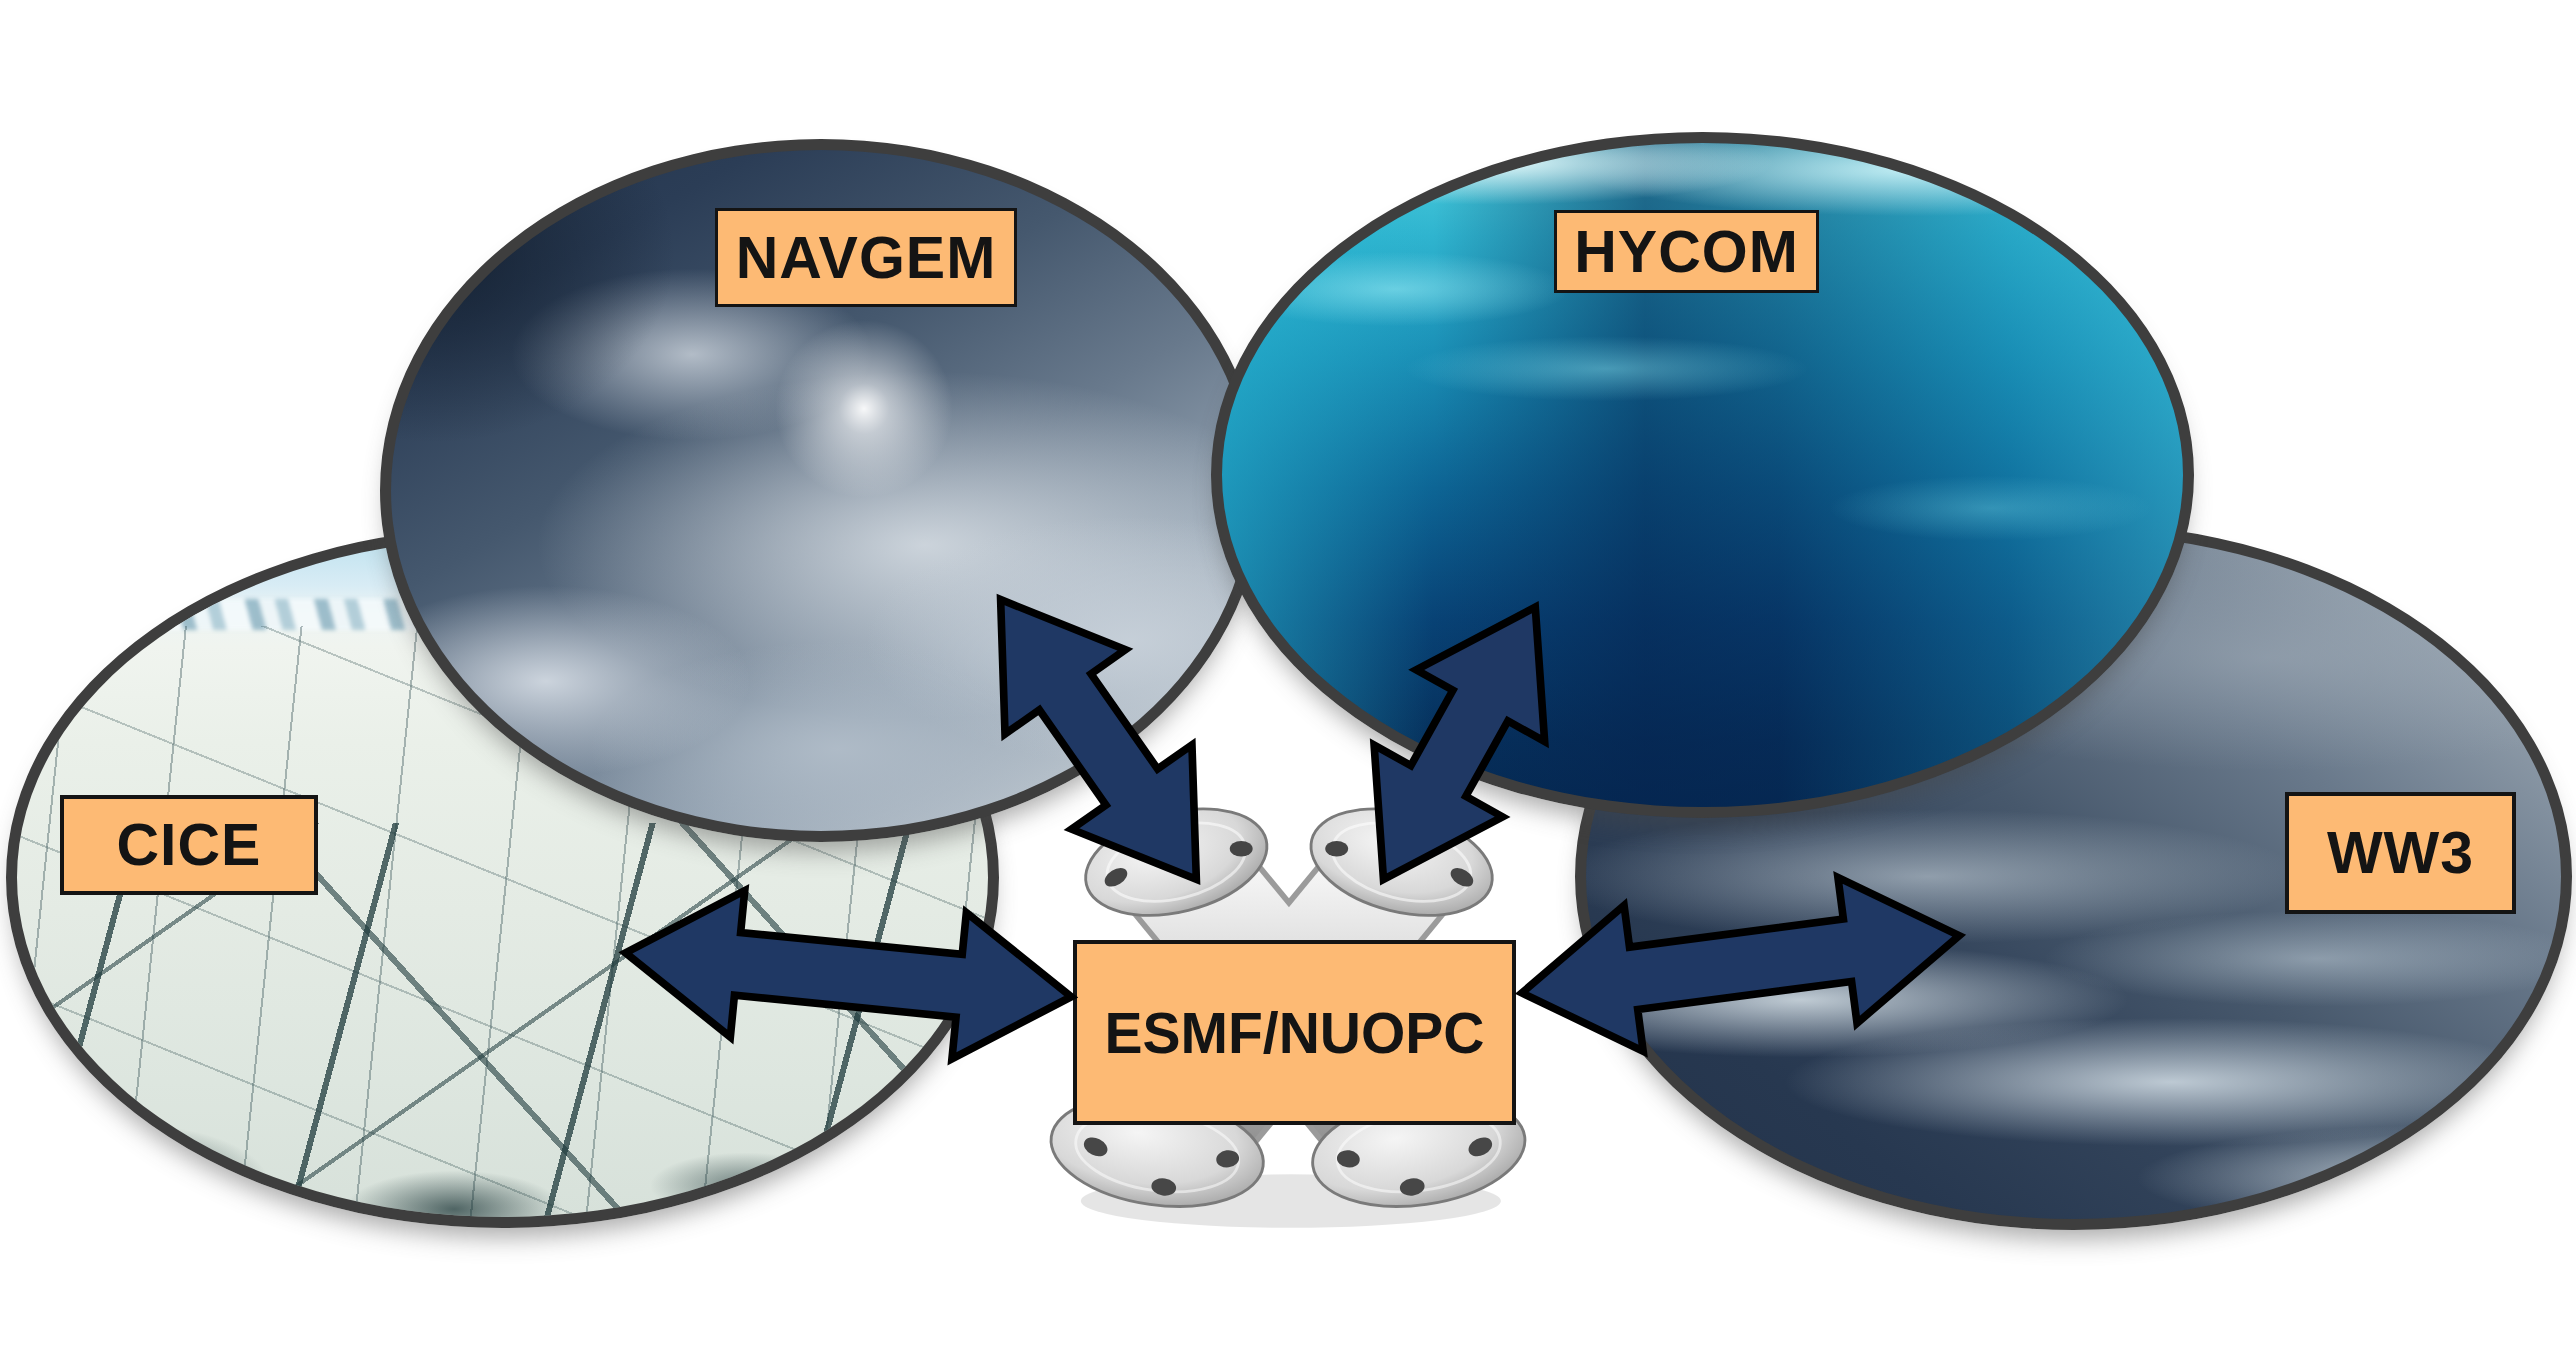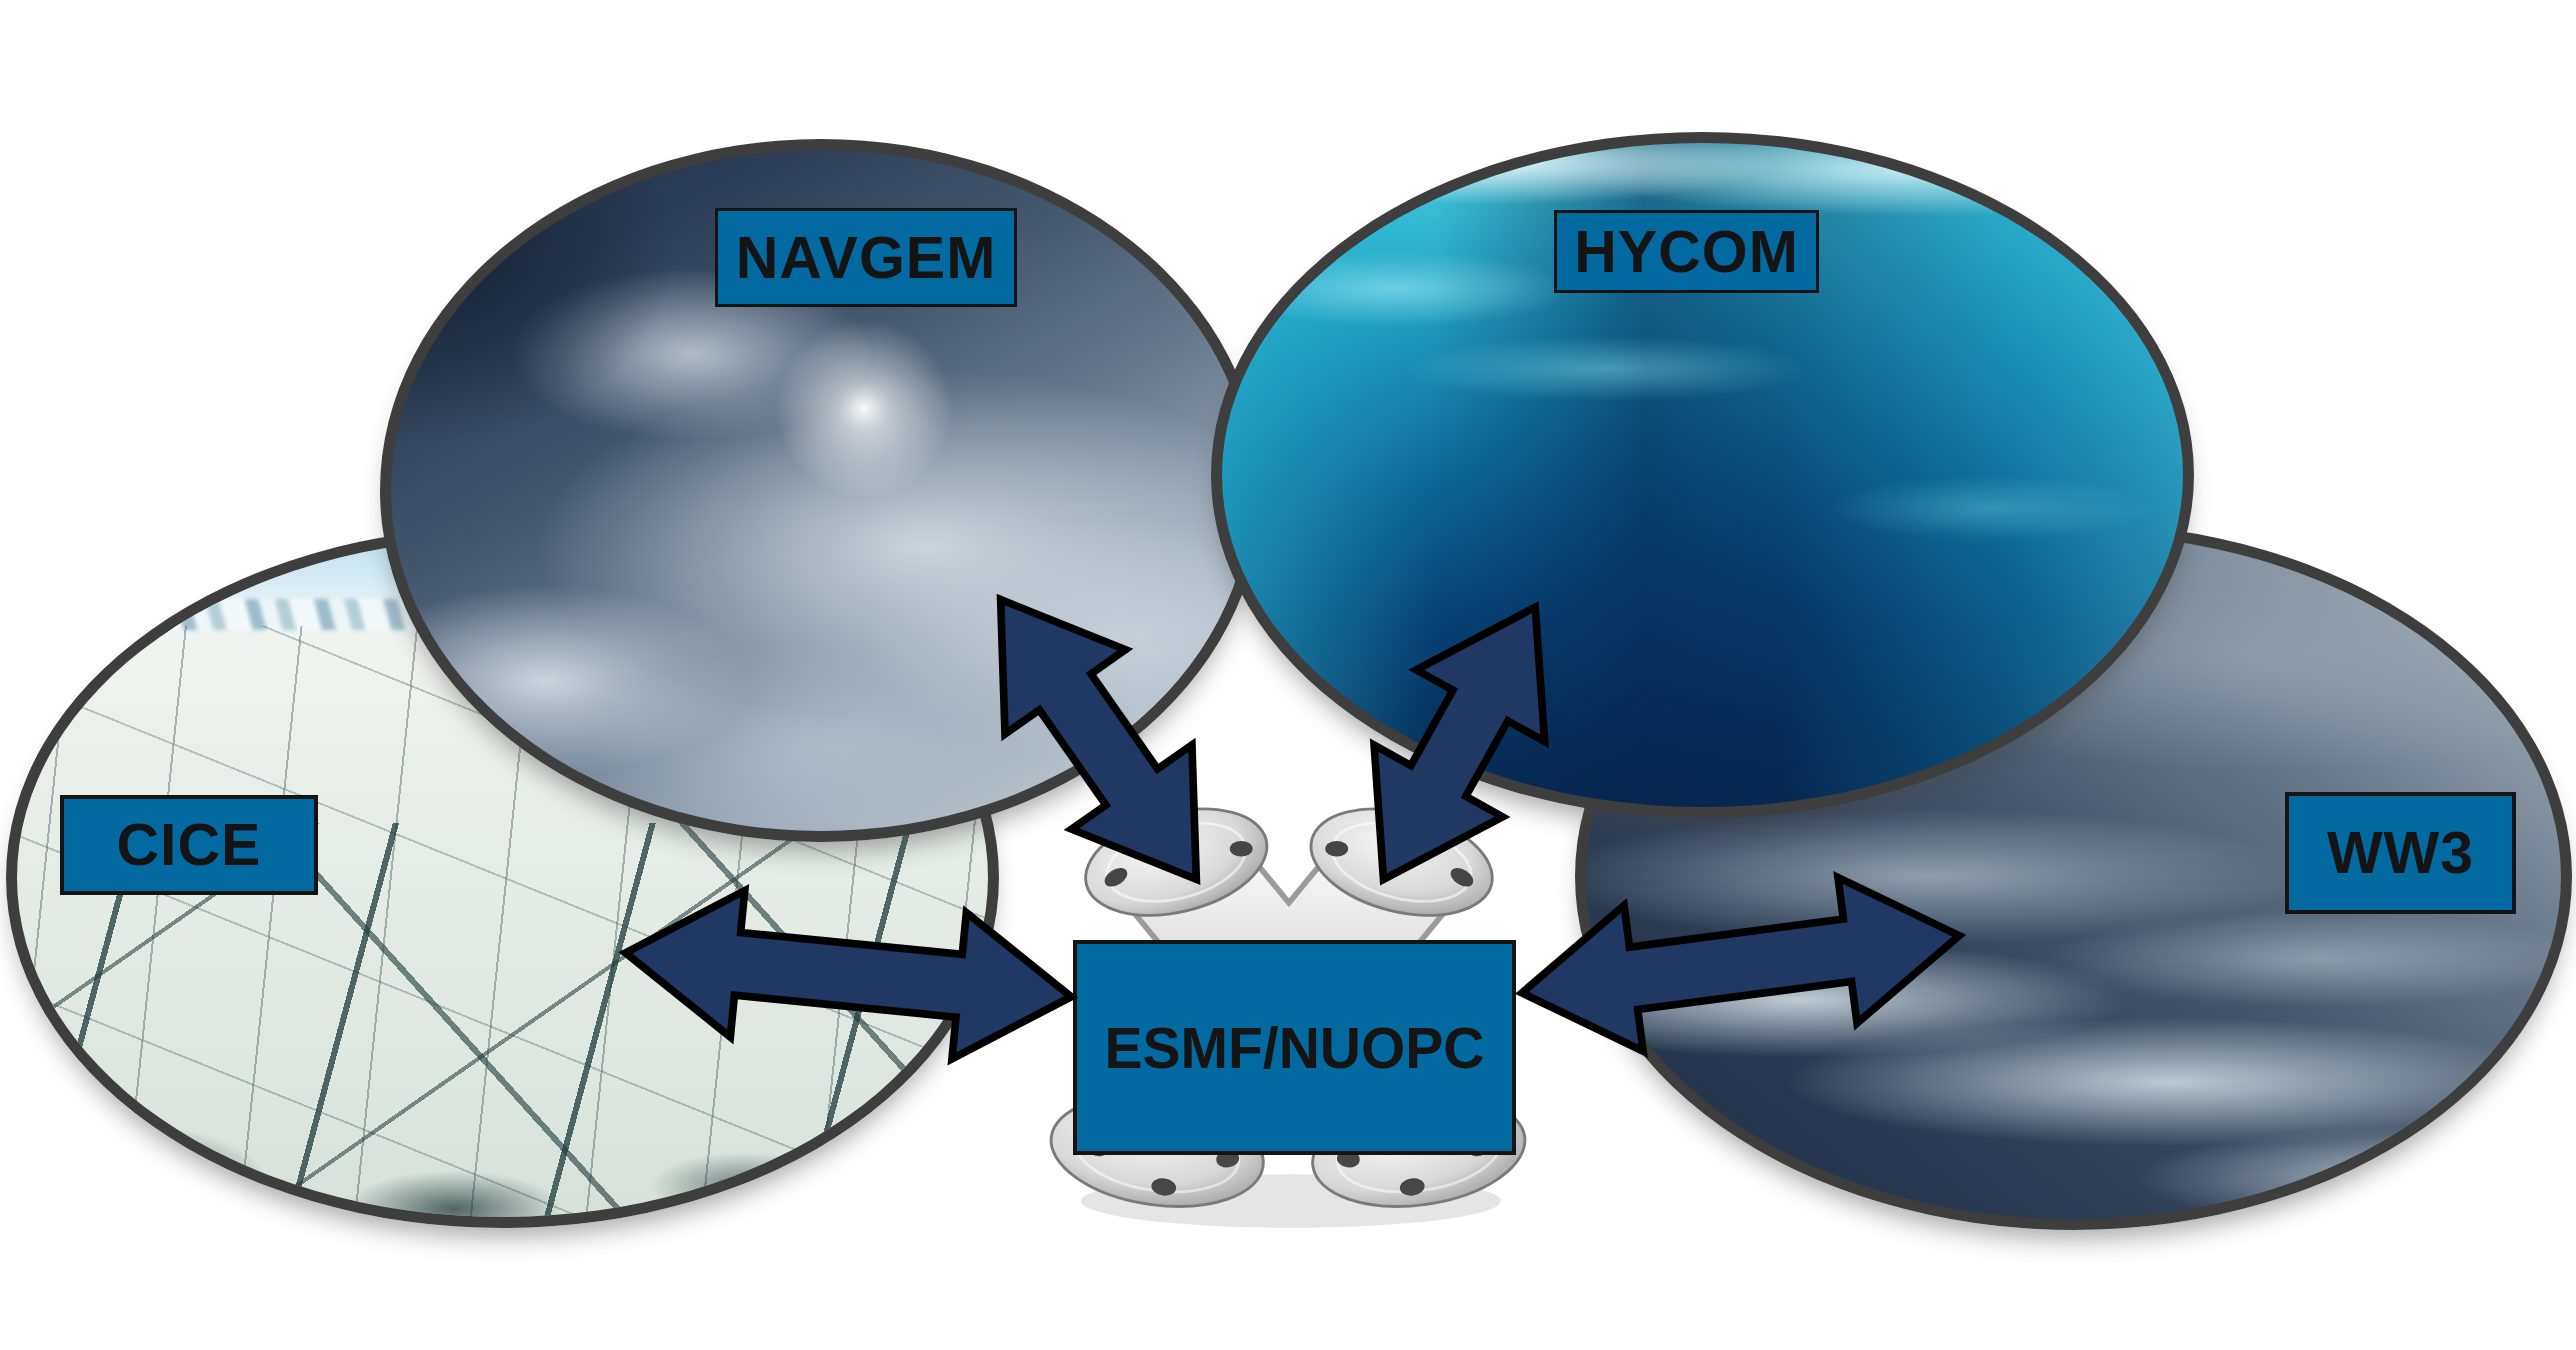--- a/index.html
+++ b/index.html
@@ -68,31 +68,31 @@
       radial-gradient(ellipse 55% 14% at 35% 50%, rgba(215,226,233,.55) 0%, rgba(215,226,233,0) 70%),
       radial-gradient(ellipse 48% 12% at 22% 68%, rgba(228,238,243,.8) 0%, rgba(228,238,243,0) 70%),
       radial-gradient(ellipse 55% 13% at 60% 80%, rgba(222,233,240,.8) 0%, rgba(222,233,240,0) 72%),
       radial-gradient(ellipse 45% 11% at 88% 94%, rgba(225,236,242,.75) 0%, rgba(225,236,242,0) 70%),
       radial-gradient(ellipse 40% 10% at 75% 62%, rgba(200,214,224,.5) 0%, rgba(200,214,224,0) 70%),
       radial-gradient(ellipse 60% 22% at 70% 18%, rgba(160,172,184,.55) 0%, rgba(160,172,184,0) 75%),
       linear-gradient(218deg,#aab4bd 0%,#909daa 14%,#69798b 30%,#47586c 48%,#32435a 64%,#273850 80%,#22324a 100%);
   }
   
   .plate{
-    position:absolute;background:#0369a1;border:4.8px solid #141414;color:#141414;
+    position:absolute;background:#fdba74;border:4.8px solid #141414;color:#141414;
     display:flex;align-items:center;justify-content:center;
     font-weight:700;z-index:8;
   }
   .plate.single{font-size:59px;letter-spacing:1px;}
   .plate-navgem{left:715px;top:208px;width:302px;height:99px;border-width:3.8px;}
   .plate-hycom{left:1554px;top:210px;width:265px;height:83px;border-width:3.8px;}
   .plate-cice{left:60px;top:795px;width:258px;height:100px;}
   .plate-ww3{left:2285px;top:792px;width:231px;height:122px;}
   .plate-esmf{
-    left:1073px;top:940px;width:443px;height:215px;z-index:6;
+    left:1073px;top:940px;width:443px;height:185px;z-index:6;
     flex-direction:column;font-size:57px;line-height:82px;letter-spacing:0px;
   }
   
   .coupler-svg{position:absolute;left:0;top:0;z-index:4;}
   .arrows-svg{position:absolute;left:0;top:0;z-index:7;}
 </style>
 </head>
 <body>
 
 <div class="canvas">

